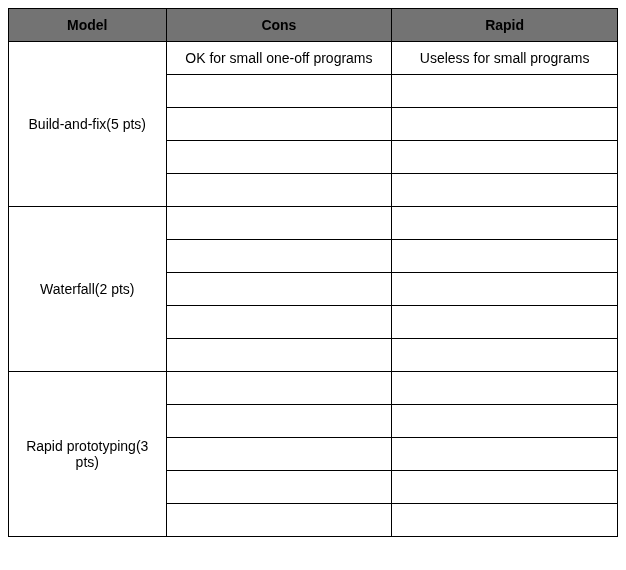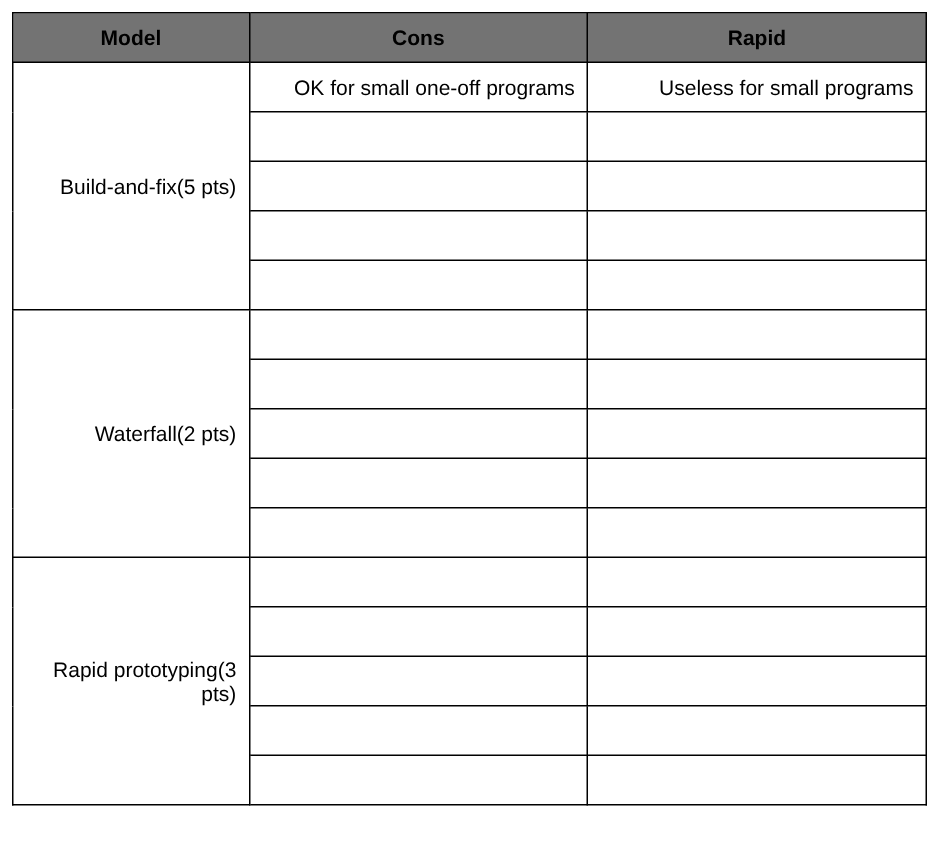--- a/index.html
+++ b/index.html
@@ -9,21 +9,21 @@
       font-size: 14px;
       background: #fff;
     }
     table {
       border-collapse: collapse;
       width: 610px;
     }
     th, td {
       border: 1px solid #000;
       padding: 6px 8px;
-      text-align: right;
+      text-align: center;
       vertical-align: middle;
     }
     th {
       text-align: center;
       font-weight: bold;
       background: #737373;
       height: 20px;
     }
     td.model-cell {
       width: 145px;

